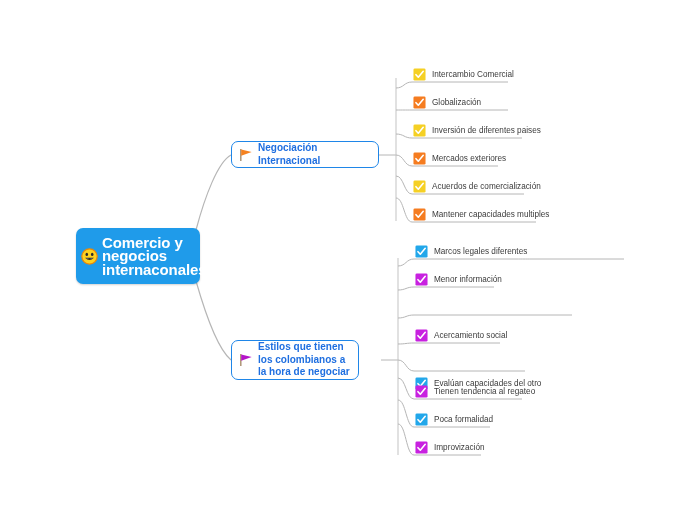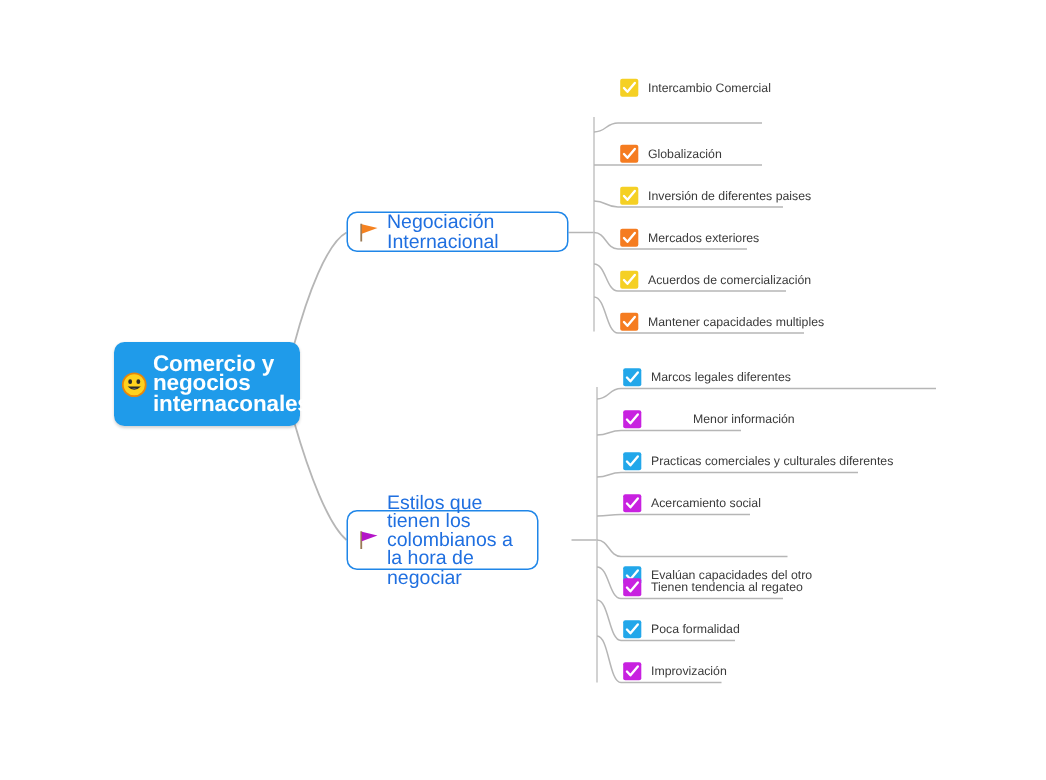--- a/index.html
+++ b/index.html
@@ -28,21 +28,21 @@
     letter-spacing:-0.1px;
   }
 
   
   .branch{
     position:absolute;border:1.6px solid #1f86e8;border-radius:7px;
     background:#ffffff;box-sizing:border-box;
     display:flex;align-items:center;padding:0 8px 0 6px;
   }
   .branch .flag{width:15px;height:14px;flex:0 0 15px;margin-right:5px;display:block;}
-  .branch .btext{color:#1f6fe0;font-weight:normal;font-size:13px;line-height:12.5px;}
+  .branch .btext{color:#1f6fe0;font-weight:bold;font-size:10px;line-height:12.5px;}
 
   #branch1{left:231px;top:141px;width:148px;height:27px;}
   #branch2{left:231px;top:340px;width:128px;height:40px;}
 
   
   .leaf{
     position:absolute;display:flex;align-items:center;
     box-sizing:border-box;padding-left:1px;height:17px;
   }
   .leaf .cb{width:13px;height:13px;flex:0 0 13px;margin-right:6px;display:block;}
@@ -111,21 +111,21 @@
   <div class="branch" id="branch2">
     <svg class="flag" viewBox="0 0 16 15">
       <path d="M3,1.2 L3,14" stroke="#9a7a55" stroke-width="1.3" fill="none"></path>
       <path d="M3.4,1.6 L14.6,4.3 L3.4,8.4 Z" fill="#b415c8"></path>
     </svg>
     <div class="btext">
       <span>Estilos que tienen los colombianos a la hora de negociar</span>
     </div>
   </div>
 
-  <div class="leaf" style="left:412px;top:50px;justify-content:center;">
+  <div class="leaf" style="left:412px;top:66px;justify-content:center;">
     <svg class="cb" viewBox="0 0 14 14">
         <rect x="0.5" y="0.5" width="13" height="13" rx="1.5" fill="#f5d024"></rect>
         <path d="M3.2,7.2 L5.7,9.9 L11,3.6" stroke="#ffffff" stroke-width="1.7" fill="none" stroke-linecap="round" stroke-linejoin="round"></path>
       </svg>
     <span class="ltext">Intercambio Comercial</span>
   </div>
   <div class="leaf" style="left:412px;top:94px;">
     <svg class="cb" viewBox="0 0 14 14">
         <rect x="0.5" y="0.5" width="13" height="13" rx="1.5" fill="#f57c20"></rect>
         <path d="M3.2,7.2 L5.7,9.9 L11,3.6" stroke="#ffffff" stroke-width="1.7" fill="none" stroke-linecap="round" stroke-linejoin="round"></path>
@@ -161,60 +161,53 @@
     <span class="ltext">Mantener capacidades multiples</span>
   </div>
 
   <div class="leaf" style="left:414px;top:243px;">
     <svg class="cb" viewBox="0 0 14 14">
         <rect x="0.5" y="0.5" width="13" height="13" rx="1.5" fill="#22a7ea"></rect>
         <path d="M3.2,7.2 L5.7,9.9 L11,3.6" stroke="#ffffff" stroke-width="1.7" fill="none" stroke-linecap="round" stroke-linejoin="round"></path>
       </svg>
     <span class="ltext">Marcos legales diferentes</span>
   </div>
-  <div class="leaf" style="left:414px;top:271px;gap:28px;">
+  <div class="leaf" style="left:414px;top:271px;">
     <svg class="cb" viewBox="0 0 14 14">
         <rect x="0.5" y="0.5" width="13" height="13" rx="1.5" fill="#c821e0"></rect>
         <path d="M3.2,7.2 L5.7,9.9 L11,3.6" stroke="#ffffff" stroke-width="1.7" fill="none" stroke-linecap="round" stroke-linejoin="round"></path>
       </svg>
     <span class="ltext">Menor información</span>
   </div>
-  <div class="leaf" style="left:414px;top:299px;">
+  <div class="leaf" style="left:414px;top:327px;">
+    <svg class="cb" viewBox="0 0 14 14">
+        <rect x="0.5" y="0.5" width="13" height="13" rx="1.5" fill="#c821e0"></rect>
+        <path d="M3.2,7.2 L5.7,9.9 L11,3.6" stroke="#ffffff" stroke-width="1.7" fill="none" stroke-linecap="round" stroke-linejoin="round"></path>
+      </svg>
+    <span class="ltext">Acercamiento social</span>
+  </div>
+  <div class="leaf" style="left:414px;top:355px;margin-top:20px;">
     <svg class="cb" viewBox="0 0 14 14">
         <rect x="0.5" y="0.5" width="13" height="13" rx="1.5" fill="#22a7ea"></rect>
         <path d="M3.2,7.2 L5.7,9.9 L11,3.6" stroke="#ffffff" stroke-width="1.7" fill="none" stroke-linecap="round" stroke-linejoin="round"></path>
       </svg>
-    <span class="ltext">Practicas comerciales y culturales diferentes</span>
-  </div>
-  <div class="leaf" style="left:414px;top:327px;">
-    <svg class="cb" viewBox="0 0 14 14">
-        <rect x="0.5" y="0.5" width="13" height="13" rx="1.5" fill="#c821e0"></rect>
-        <path d="M3.2,7.2 L5.7,9.9 L11,3.6" stroke="#ffffff" stroke-width="1.7" fill="none" stroke-linecap="round" stroke-linejoin="round"></path>
-      </svg>
-    <span class="ltext">Acercamiento social</span>
-  </div>
-  <div class="leaf" style="left:414px;top:355px;margin-top:20px;">
+    <span class="ltext">Evalúan capacidades del otro</span>
+  </div>
+  <div class="leaf" style="left:414px;top:383px;">
+    <svg class="cb" viewBox="0 0 14 14">
+        <rect x="0.5" y="0.5" width="13" height="13" rx="1.5" fill="#c821e0"></rect>
+        <path d="M3.2,7.2 L5.7,9.9 L11,3.6" stroke="#ffffff" stroke-width="1.7" fill="none" stroke-linecap="round" stroke-linejoin="round"></path>
+      </svg>
+    <span class="ltext">Tienen tendencia al regateo</span>
+  </div>
+  <div class="leaf" style="left:414px;top:411px;">
     <svg class="cb" viewBox="0 0 14 14">
         <rect x="0.5" y="0.5" width="13" height="13" rx="1.5" fill="#22a7ea"></rect>
         <path d="M3.2,7.2 L5.7,9.9 L11,3.6" stroke="#ffffff" stroke-width="1.7" fill="none" stroke-linecap="round" stroke-linejoin="round"></path>
       </svg>
-    <span class="ltext">Evalúan capacidades del otro</span>
-  </div>
-  <div class="leaf" style="left:414px;top:383px;">
-    <svg class="cb" viewBox="0 0 14 14">
-        <rect x="0.5" y="0.5" width="13" height="13" rx="1.5" fill="#c821e0"></rect>
-        <path d="M3.2,7.2 L5.7,9.9 L11,3.6" stroke="#ffffff" stroke-width="1.7" fill="none" stroke-linecap="round" stroke-linejoin="round"></path>
-      </svg>
-    <span class="ltext">Tienen tendencia al regateo</span>
-  </div>
-  <div class="leaf" style="left:414px;top:411px;">
-    <svg class="cb" viewBox="0 0 14 14">
-        <rect x="0.5" y="0.5" width="13" height="13" rx="1.5" fill="#22a7ea"></rect>
-        <path d="M3.2,7.2 L5.7,9.9 L11,3.6" stroke="#ffffff" stroke-width="1.7" fill="none" stroke-linecap="round" stroke-linejoin="round"></path>
-      </svg>
     <span class="ltext">Poca formalidad</span>
   </div>
   <div class="leaf" style="left:414px;top:439px;">
     <svg class="cb" viewBox="0 0 14 14">
         <rect x="0.5" y="0.5" width="13" height="13" rx="1.5" fill="#c821e0"></rect>
         <path d="M3.2,7.2 L5.7,9.9 L11,3.6" stroke="#ffffff" stroke-width="1.7" fill="none" stroke-linecap="round" stroke-linejoin="round"></path>
       </svg>
     <span class="ltext">Improvización</span>
   </div>
 

